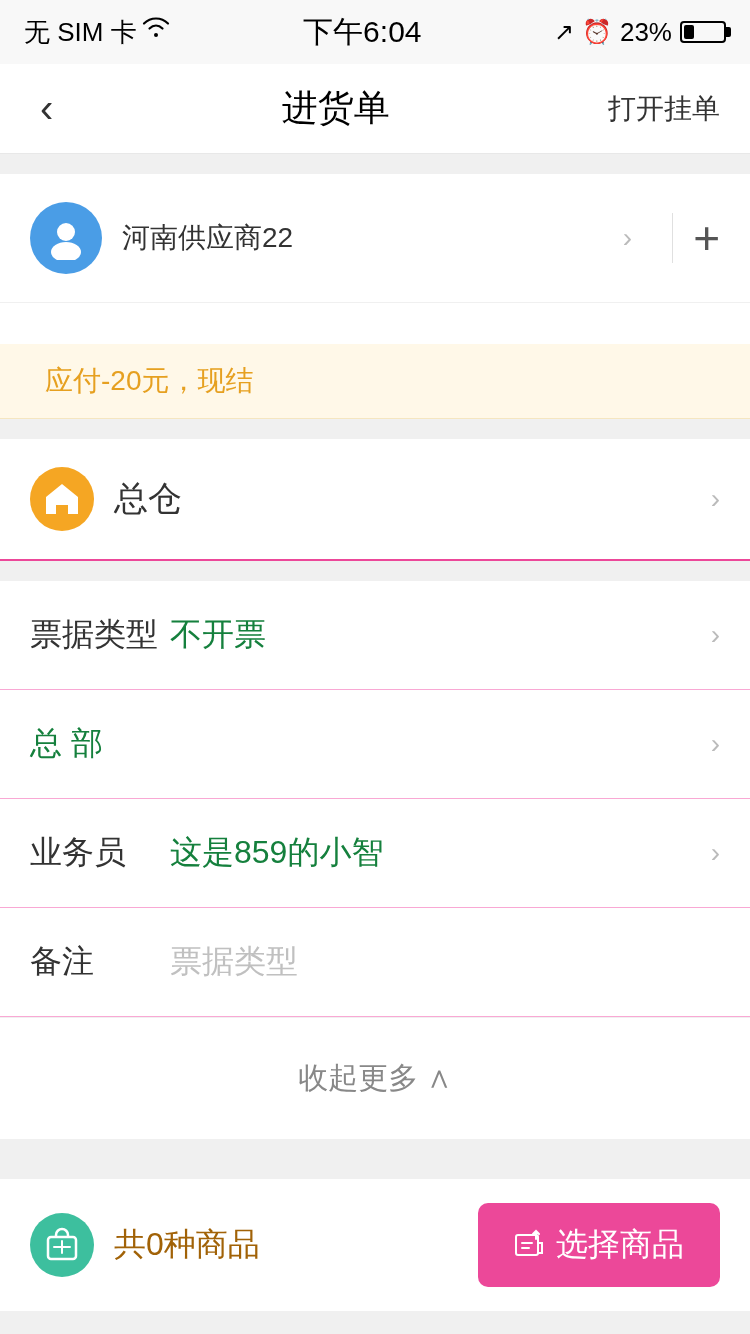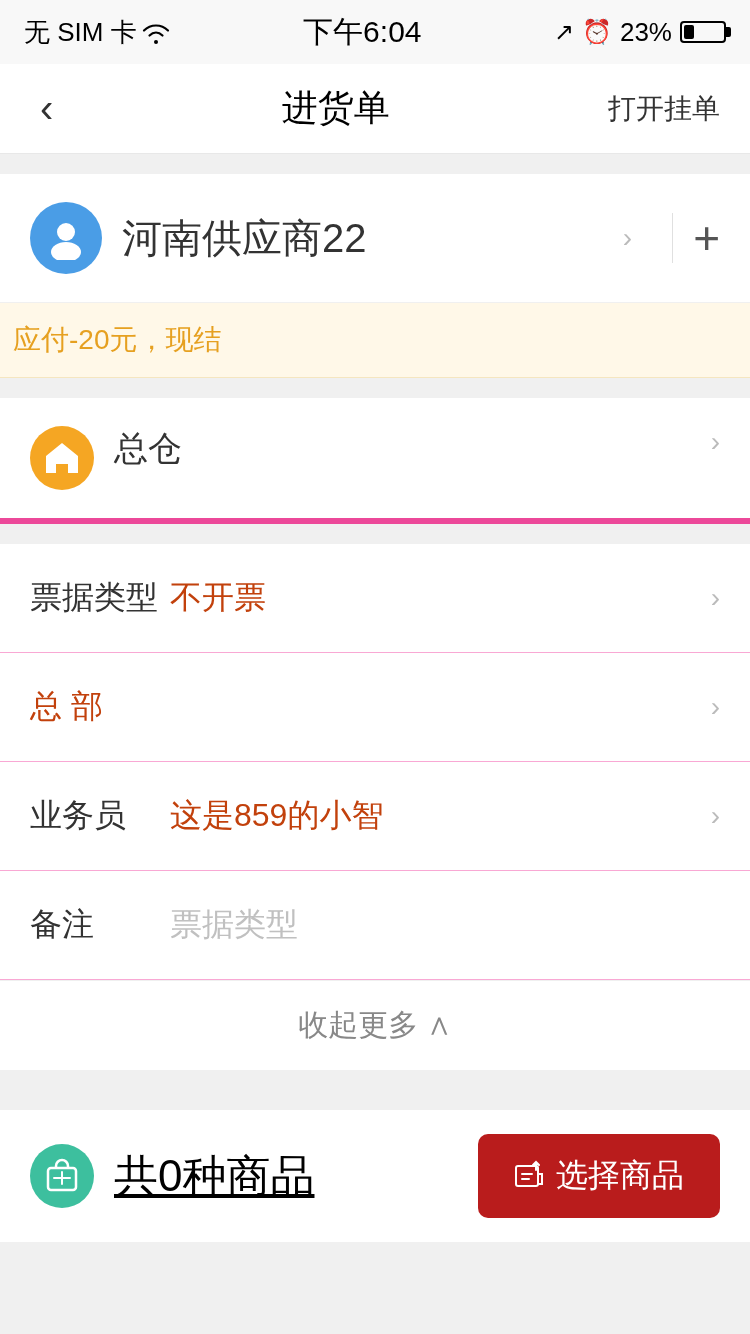--- a/index.html
+++ b/index.html
@@ -19,21 +19,21 @@
       background: #f8f8f8;
       display: flex;
       align-items: center;
       justify-content: space-between;
       padding: 0 24px;
       font-size: 26px;
       color: #000;
     }
     .status-left {
       display: flex;
-      align-items: flex-end;
+      align-items: flex-start;
       gap: 4px;
     }
     .status-center {
       font-size: 30px;
       font-weight: 500;
     }
     .status-right {
       display: flex;
       align-items: center;
       gap: 8px;
@@ -129,21 +129,21 @@
       margin-right: 20px;
       flex-shrink: 0;
     }
     .supplier-avatar svg {
       width: 44px;
       height: 44px;
       fill: #fff;
     }
     .supplier-name {
       flex: 1;
-      font-size: 40px;
+      font-size: 28px;
       color: #333;
     }
     .supplier-chevron {
       font-size: 30px;
       color: #bbb;
       margin-right: 30px;
     }
     .supplier-add {
       font-size: 46px;
       color: #555;
@@ -152,32 +152,34 @@
     .supplier-divider {
       width: 1px;
       height: 50px;
       background: #e0e0e0;
       margin: 0 20px 0 10px;
     }
 
     
     .notice-bar {
       background: #fff8e8;
-      padding: 18px 13px;
+      padding: 18px 45px;
       font-size: 28px;
       color: #e6a020;
       border-bottom: 1px solid #f5e6c0;
+      margin-top: 41px;
     }
 
     
     .warehouse-row {
       display: flex;
+      align-items: center;
       padding: 28px 30px;
       background: #fff;
-      border-bottom: 6px solid #ec4899;
+      border-bottom: 2px solid #ec4899;
     }
     .warehouse-icon {
       width: 64px;
       height: 64px;
       border-radius: 50%;
       background: #f5a623;
       display: flex;
       align-items: center;
       justify-content: center;
       margin-right: 20px;
@@ -210,35 +212,35 @@
     }
     .form-label {
       font-size: 32px;
       color: #333;
       width: 140px;
       flex-shrink: 0;
     }
     .form-value {
       flex: 1;
       font-size: 32px;
-      color: #c2410c;
+      color: #15803d;
     }
     .form-value.placeholder {
       color: #c0c0c0;
     }
     .form-chevron {
       font-size: 28px;
       color: #bbb;
       margin-left: 10px;
     }
 
     
     .collapse-row {
       background: #fff;
-      padding: 24px 30px;
+      padding: 40px 30px;
       text-align: center;
       font-size: 30px;
       color: #888;
       border-top: 1px solid #f0f0f0;
     }
 
     
     .bottom-section {
       background: #fff;
       margin-top: 20px;
@@ -257,26 +259,25 @@
       margin-right: 20px;
       flex-shrink: 0;
     }
     .goods-icon svg {
       width: 36px;
       height: 36px;
       fill: #fff;
     }
     .goods-count {
       flex: 1;
-      font-size: 44px;
-      color: #000000;
-      text-decoration: underline;
+      font-size: 32px;
+      color: #a16207;
     }
     .select-goods-btn {
-      background: #b91c1c;
+      background: #ec4899;
       color: #fff;
       font-size: 32px;
       padding: 20px 36px;
       border-radius: 10px;
       border: none;
       cursor: pointer;
       display: flex;
       align-items: center;
       gap: 10px;
     }

